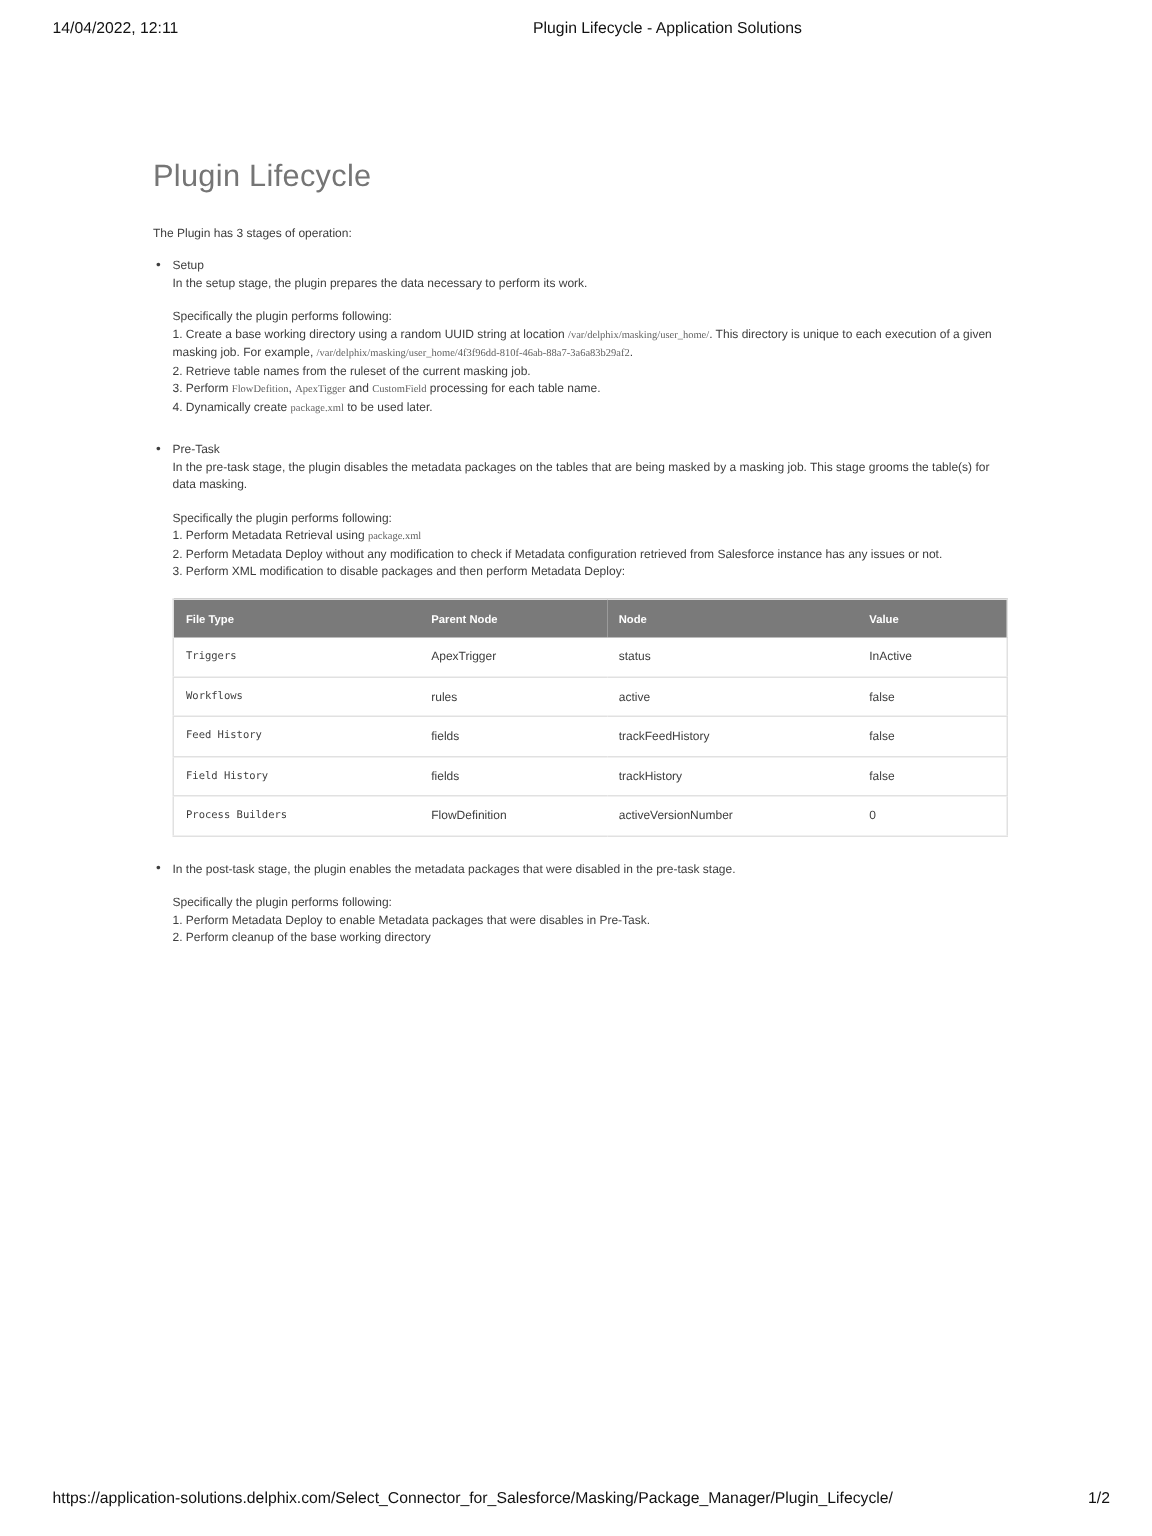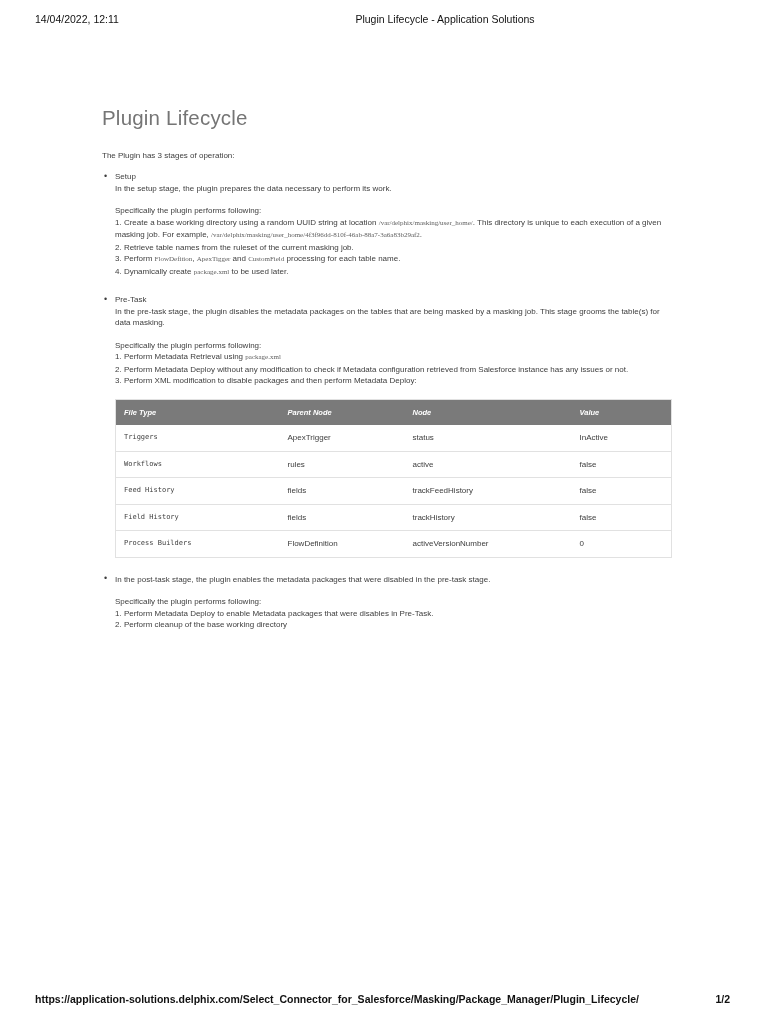--- a/index.html
+++ b/index.html
@@ -41,38 +41,38 @@
   }
   table.data-table {
     border-collapse: collapse; table-layout: fixed;
     width: 556px; margin: 12px 0 14px 0;
     border: 1px solid #e1e1e1;
     font-size: 8px;
   }
   table.data-table th {
     background: #7a7a7a; color: #ffffff;
     font-weight: bold; font-size: 7.5px; text-align: left;
-    padding: 7px 8px; border: none; font-style: italic;
+    padding: 7px 8px; border: none;
   }
   table.data-table td {
     padding: 7px 8px; border-bottom: 1px solid #e1e1e1;
     color: #3d3d3d; vertical-align: middle;
   }
   td.file-type {
     font-family: "DejaVu Sans Mono", monospace;
     font-size: 7px; color: #6e6e6e;
   }
   .col-filetype { width: 164px; }
   .col-parent   { width: 125px; }
   .col-node     { width: 167px; }
   .col-value    { width: 100px; }
   .print-footer {
-    position: absolute; top: 993px; left: 35px; right: 38px;
+    position: absolute; top: 993px; left: 35px; right: 28px;
     display: flex; justify-content: space-between;
-    font-size: 10.5px; color: #111; font-weight: bold;
+    font-size: 10.5px; color: #111;
   }
   .footer-url { white-space: nowrap; }
 </style>
 </head>
 <body>
 
 <div class="page">
 
   <header class="print-header">
     <span class="header-datetime">14/04/2022, 12:11</span>

